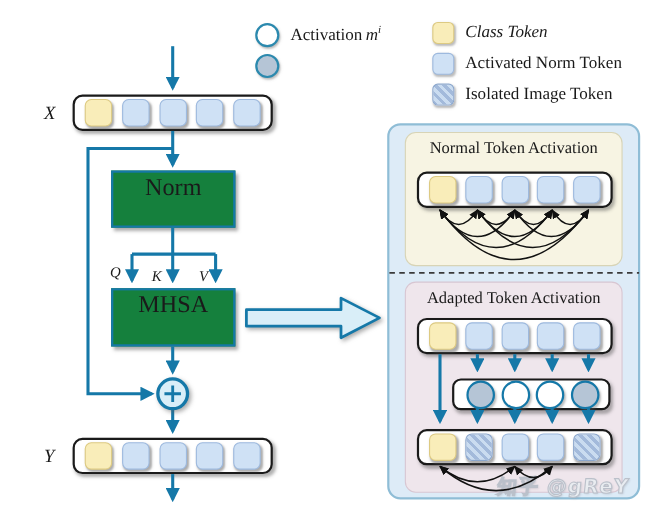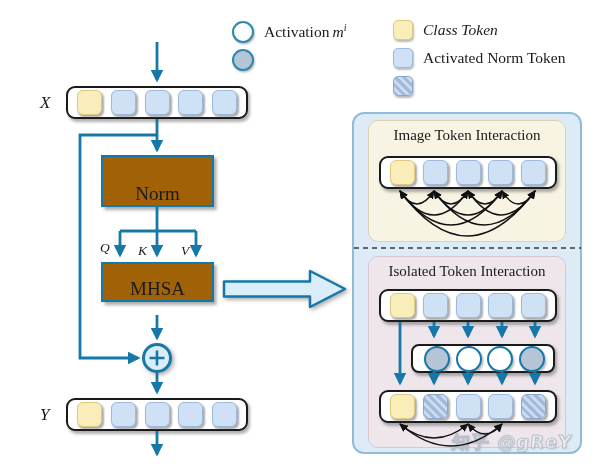--- a/index.html
+++ b/index.html
@@ -14,23 +14,23 @@
   .token--class{background:#f9edb9;border:1px solid #ddca82;}
   .token--activated{background:#cfe1f5;border:1px solid #9db9de;}
   .token--isolated{background:repeating-linear-gradient(45deg,#a3badb 0 3px,#cadcf0 3px 6px);
                    border:1px solid #8aa6cc;}
   .mask{width:22px;height:22px;border-radius:50%;border:2px solid #1578a8;
         box-shadow:1.5px 2px 2px rgba(90,90,90,.4);box-sizing:content-box;}
   .mask--activation{background:#fff;}
   .mask--isolation{background:#b5c5d6;}
 
   
-  .block{position:absolute;background:#a16207;border:2.5px solid #1578a8;
-         display:flex;align-items:flex-end;justify-content:center;
-         font-size:19px;box-shadow:2.5px 3px 3px rgba(90,90,90,.5);box-sizing:border-box;}
+  .block{position:absolute;background:#15803d;border:2.5px solid #1578a8;
+         display:flex;align-items:flex-start;justify-content:center;
+         font-size:22px;box-shadow:2.5px 3px 3px rgba(90,90,90,.5);box-sizing:border-box;}
   .io-label{position:absolute;font-style:italic;font-size:17px;}
   .qkv{position:absolute;font-style:italic;font-size:13.5px;}
 
   
   .legend-circle{position:absolute;width:22px;height:22px;border-radius:50%;
                  border:2px solid #2b89ae;box-shadow:1px 1.5px 2px rgba(120,120,120,.5);box-sizing:border-box;}
   .legend-circle--activation{background:#fff;}
   .legend-circle--isolation{background:#b5c5d6;}
   .legend-square{position:absolute;width:20px;height:20px;border-radius:5px;
                  box-shadow:1px 1.5px 2px rgba(120,120,120,.5);box-sizing:border-box;}
@@ -63,28 +63,29 @@
   <div class="legend-text" style="left:264px;top:22px;">
     <span>Activation</span><i>m</i><sup>i</sup>
   </div>
   <div class="legend-circle legend-circle--isolation" style="left:232px;top:49px;"></div>
 
   <div class="legend-square token--class" style="left:393px;top:20px;"></div>
   <div class="legend-text" style="left:423px;top:21px;font-style:italic;">Class Token</div>
   <div class="legend-square token--activated" style="left:393px;top:48px;"></div>
   <div class="legend-text" style="left:423px;top:49px;">Activated Norm Token</div>
   <div class="legend-square token--isolated" style="left:393px;top:76px;"></div>
+  <div class="legend-text" style="left:423px;top:77px;">Isolated Image Token</div>
 
   <div class="outer-box"></div>
 
   <div class="panel panel--normal">
-    <div class="panel-title">Image Token Interaction</div>
+    <div class="panel-title">Normal Token Activation</div>
   </div>
   <div class="panel panel--adapted">
-    <div class="panel-title">Isolated Token Interaction</div>
+    <div class="panel-title">Adapted Token Activation</div>
   </div>
 
   <div class="row layer2" style="left:66px;top:86px;width:182px;height:33px;">
       <div class="token token--class"></div>
       <div class="token token--activated"></div>
       <div class="token token--activated"></div>
       <div class="token token--activated"></div>
       <div class="token token--activated"></div>
     </div>
   <div class="row layer2" style="left:66px;top:398px;width:182px;height:33px;">
@@ -121,21 +122,21 @@
       <div class="token token--activated"></div>
       <div class="token token--isolated"></div>
     </div>
 
   <div class="io-label" style="left:40px;top:93px;">X</div>
   <div class="io-label" style="left:40px;top:405px;">Y</div>
 
   <div class="block" style="left:101px;top:155px;width:113px;height:52px;">
     <span>Norm</span>
   </div>
-  <div class="block" style="left:101px;top:262px;width:113px;height:40px;">
+  <div class="block" style="left:101px;top:262px;width:113px;height:53px;">
     <span>MHSA</span>
   </div>
 
   <div class="qkv" style="left:100px;top:240px;">Q</div>
   <div class="qkv" style="left:138px;top:243px;">K</div>
   <div class="qkv" style="left:181px;top:243px;">V</div>
 
   <div class="watermark">知乎 @gReY</div>
 
   <svg class="overlay" width="600" height="471" viewBox="0 0 600 471">

